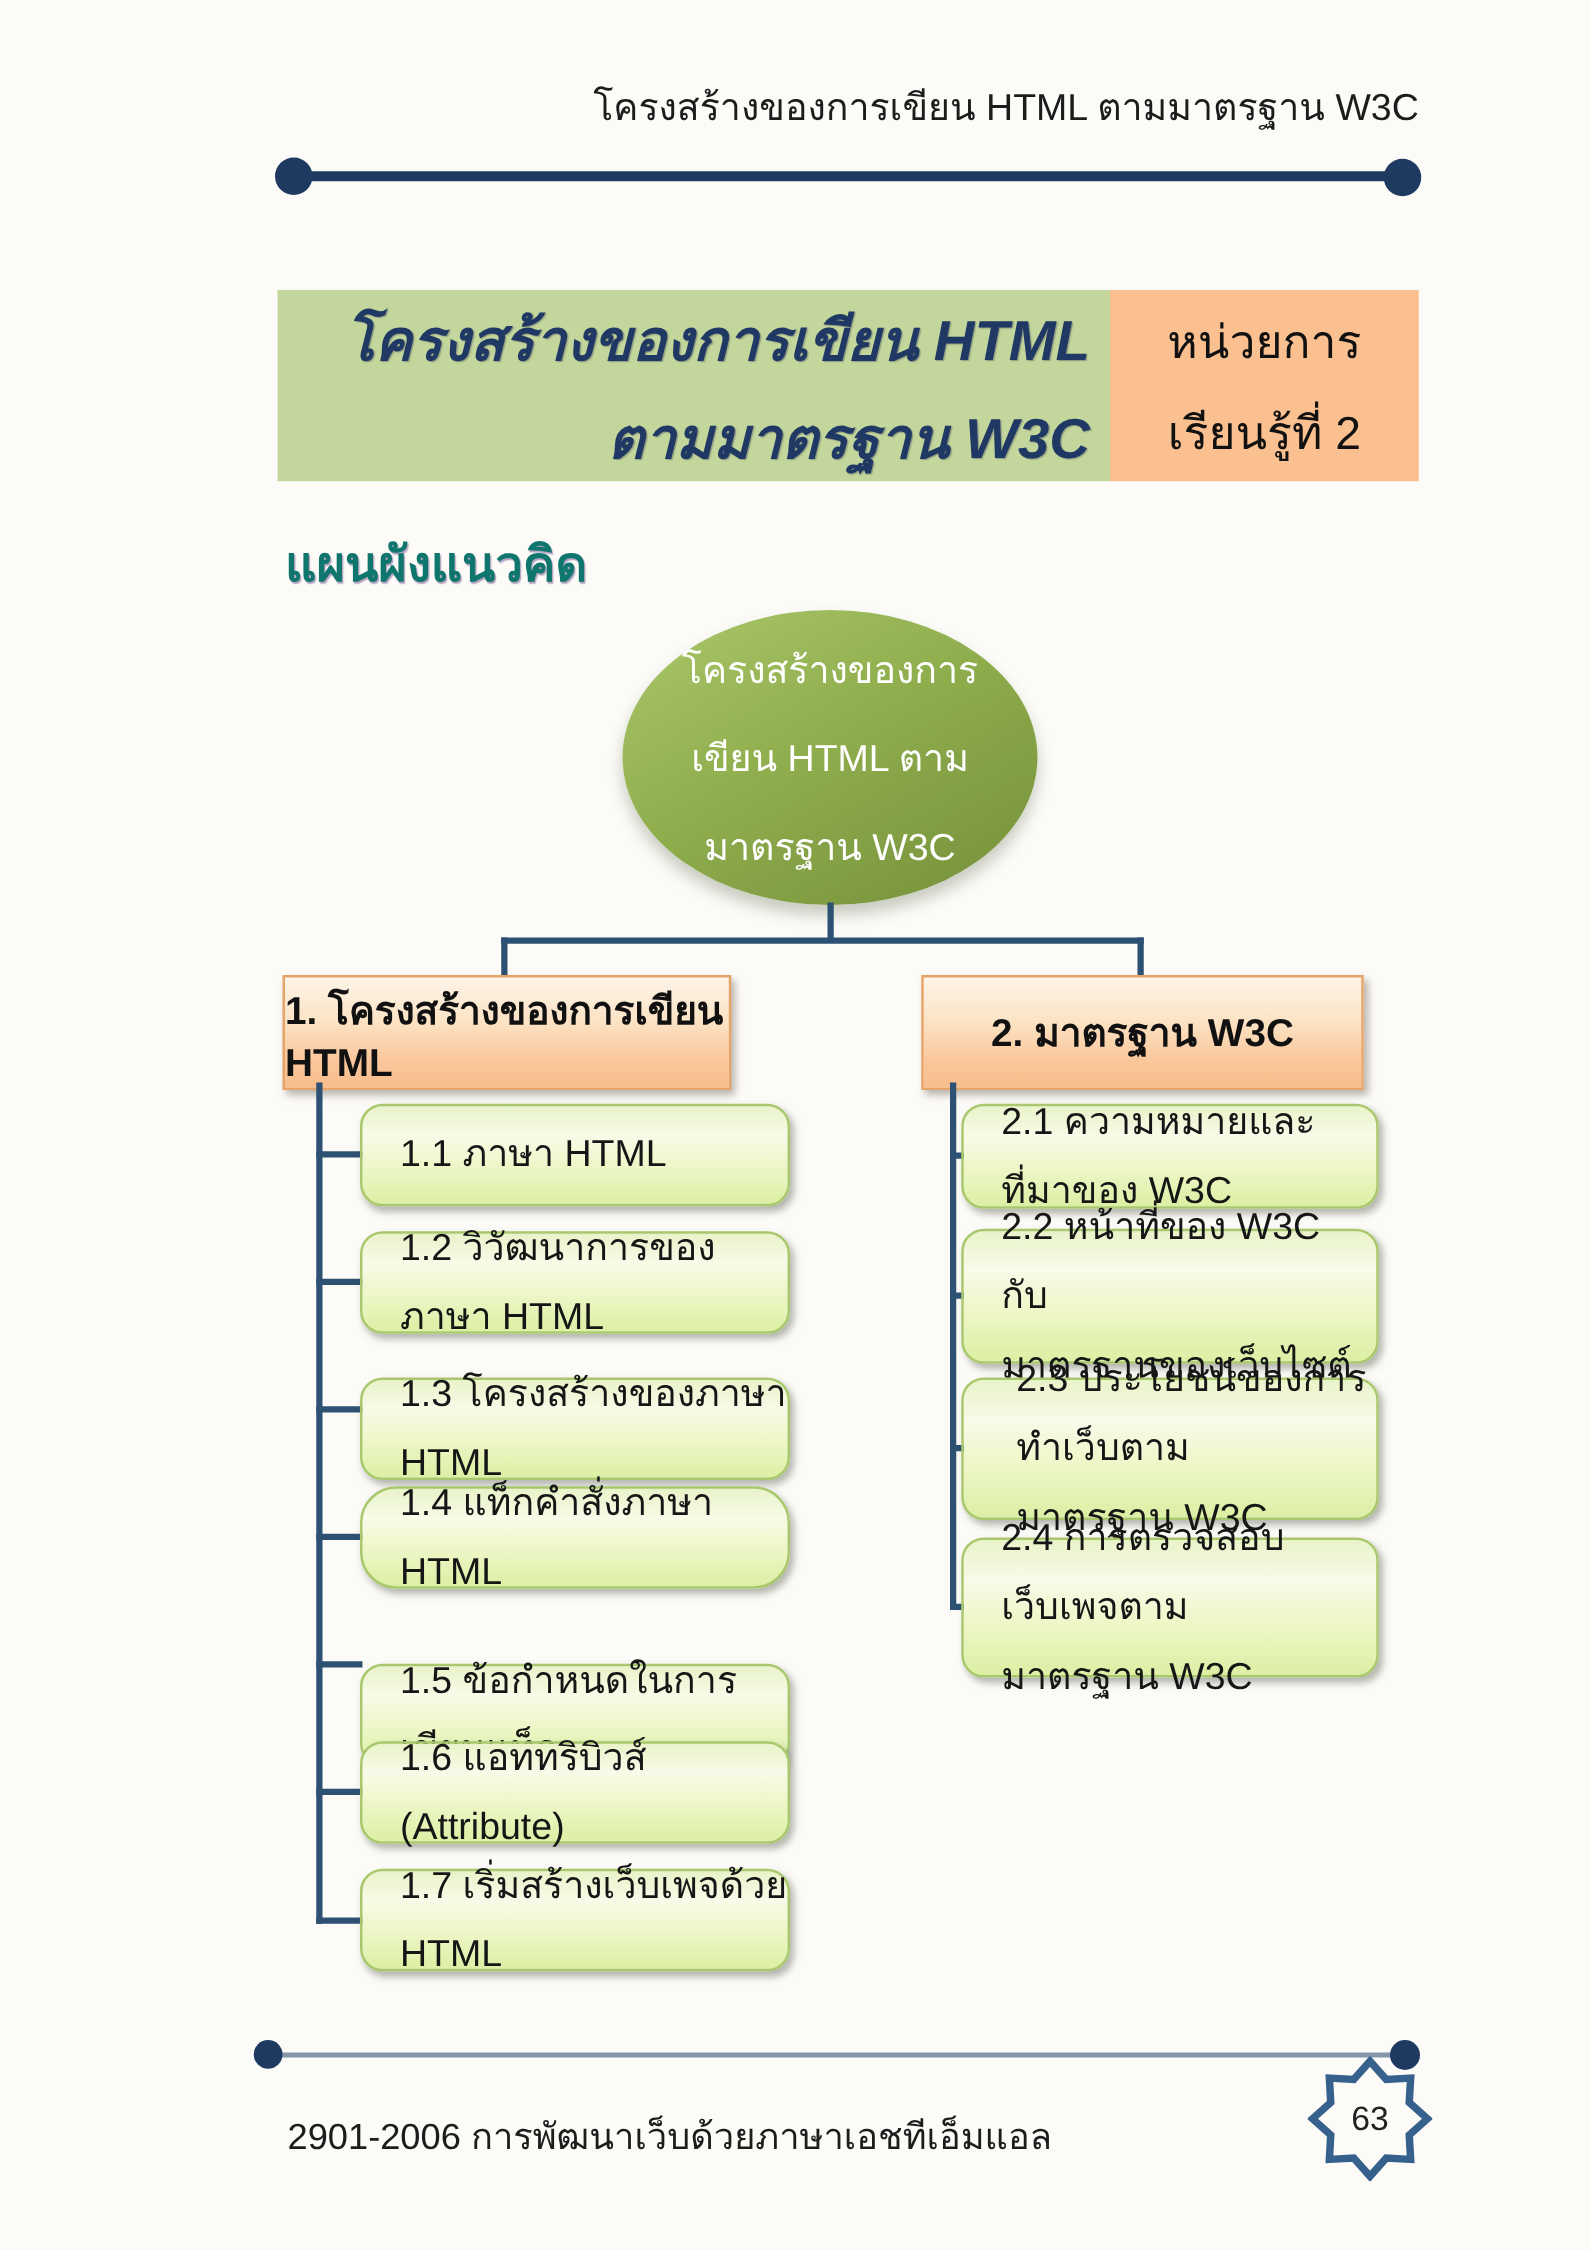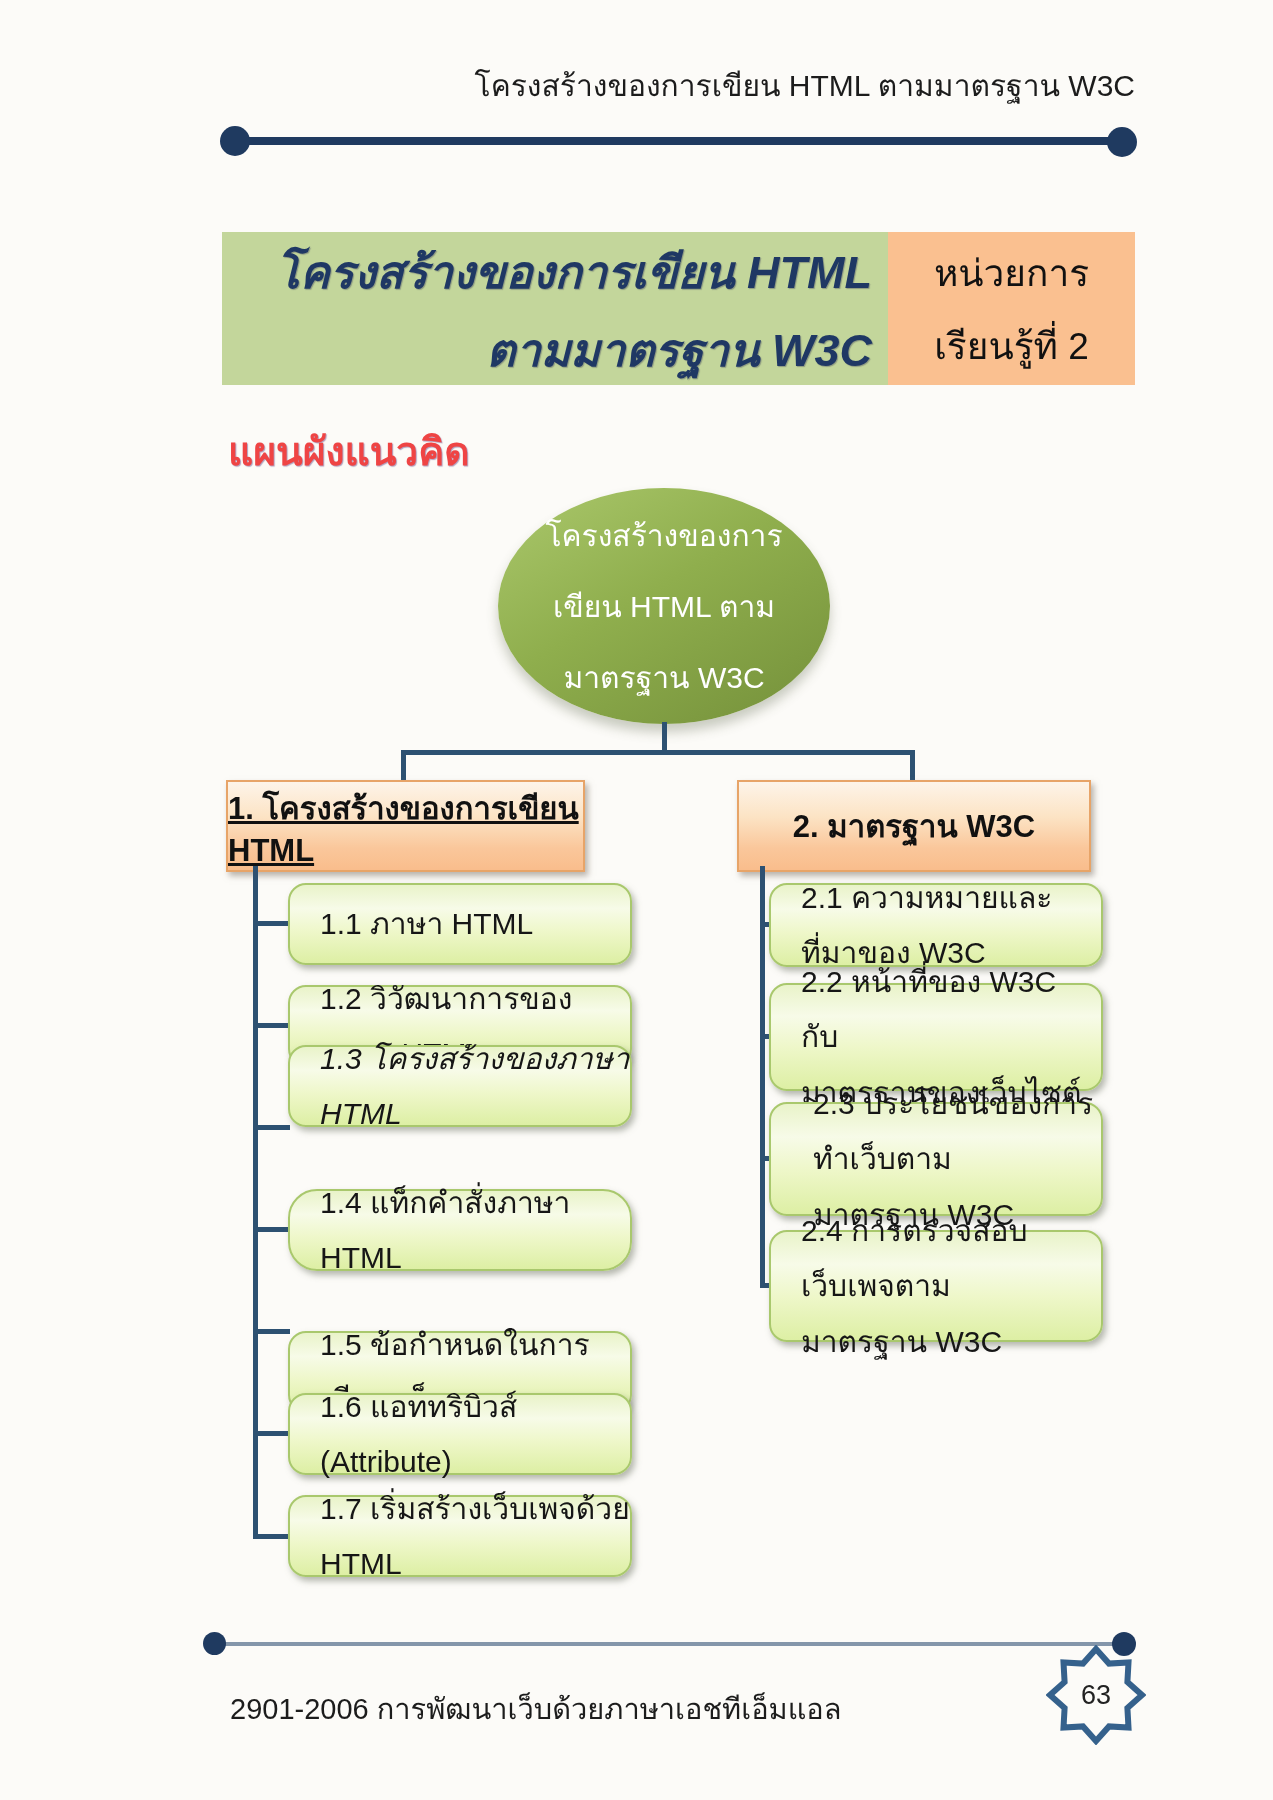--- a/index.html
+++ b/index.html
@@ -27,40 +27,40 @@
   .btitle{position:absolute;right:16px;white-space:nowrap;font-size:45px;font-weight:bold;font-style:italic;
           color:#1f3864;text-shadow:1px 1px 1px rgba(40,40,80,.35);}
   .bt1{top:4px;}
   .bt2{top:82px;}
   .refl-wrap{position:absolute;right:16px;overflow:hidden;pointer-events:none;}
   .rw1{top:60px;height:34px;}
   .rw2{top:138px;height:15px;}
 
   
   .heading-wrap{position:absolute;left:228px;top:420px;}
-  .heading{font-size:39px;font-weight:bold;color:#ef4444;text-shadow:1px 1px 1px rgba(60,20,100,.4);white-space:nowrap;}
+  .heading{font-size:39px;font-weight:bold;color:#0f766e;text-shadow:1px 1px 1px rgba(60,20,100,.4);white-space:nowrap;}
   .rw3{position:relative;height:18px;overflow:hidden;}
 
   
   .root-ellipse{position:absolute;left:498px;top:488px;width:332px;height:236px;border-radius:50%;
                 background:linear-gradient(150deg,#abc86c 0%,#8fae4d 45%,#74903a 100%);
                 box-shadow:0 8px 12px rgba(80,90,60,.30);
                 display:flex;flex-direction:column;align-items:center;justify-content:center;gap:24px;
                 color:#ffffff;font-size:30px;text-align:center;}
 
   
   .conn{position:absolute;background:#2d5172;}
 
   
   .branchbox{position:absolute;top:780px;height:88px;
              background:linear-gradient(180deg,#fdf4e9 0%,#fce3c4 40%,#fac79b 75%,#f9bd8c 100%);
              border:2px solid #e7a468;box-shadow:3px 4px 6px rgba(130,120,110,.55);
              display:flex;align-items:center;justify-content:center;
              font-size:31px;font-weight:600;color:#111;}
-  .branch1{left:226px;width:355px;text-decoration:underline;}
+  .branch1{left:226px;width:355px;}
   .branch2{left:737px;width:350px;}
 
   
   .item{position:absolute;border:2px solid #a9c86d;border-radius:18px;
         background:linear-gradient(180deg,#e9f3c9 0%,#f7fbe8 30%,#eef7c9 60%,#ddefa4 100%);
         box-shadow:3px 4px 6px rgba(110,115,100,.5);
         display:flex;align-items:center;
         padding-left:30px;box-sizing:border-box;
         font-size:30px;color:#161616;white-space:pre-line;line-height:1.85;}
   .item-l{left:288px;width:344px;height:82px;}
@@ -123,21 +123,21 @@
   <div class="conn" style="left:253px;top:921px;width:37px;height:5px;"></div>
   <div class="conn" style="left:253px;top:1023px;width:37px;height:5px;"></div>
   <div class="conn" style="left:253px;top:1125px;width:37px;height:5px;"></div>
   <div class="conn" style="left:253px;top:1227px;width:37px;height:5px;"></div>
   <div class="conn" style="left:253px;top:1329px;width:37px;height:5px;"></div>
   <div class="conn" style="left:253px;top:1431px;width:37px;height:5px;"></div>
   <div class="conn" style="left:253px;top:1534px;width:37px;height:5px;"></div>
 
   <div class="item item-l" style="top:883px;">1.1 ภาษา HTML</div>
   <div class="item item-l" style="top:985px;">1.2 วิวัฒนาการของภาษา HTML</div>
-  <div class="item item-l" style="top:1045px;font-style:italic;">1.3 โครงสร้างของภาษา HTML</div>
+  <div class="item item-l" style="top:1102px;">1.3 โครงสร้างของภาษา HTML</div>
   <div class="item item-l" style="top:1189px;border-radius:29px;">1.4 แท็กคำสั่งภาษา HTML</div>
   <div class="item item-l" style="top:1291px;margin-top:40px;">1.5 ข้อกำหนดในการเขียนแท็ก</div>
   <div class="item item-l" style="top:1393px;">1.6 แอททริบิวส์ (Attribute)</div>
   <div class="item item-l" style="top:1495px;">1.7 เริ่มสร้างเว็บเพจด้วย HTML</div>
 
   <div class="conn" style="left:760px;top:866px;width:5px;height:422px;"></div>
   <div class="conn" style="left:760px;top:922px;width:30px;height:5px;"></div>
   <div class="conn" style="left:760px;top:1034px;width:30px;height:5px;"></div>
   <div class="conn" style="left:760px;top:1156px;width:30px;height:5px;"></div>
   <div class="conn" style="left:760px;top:1283px;width:30px;height:5px;"></div>

